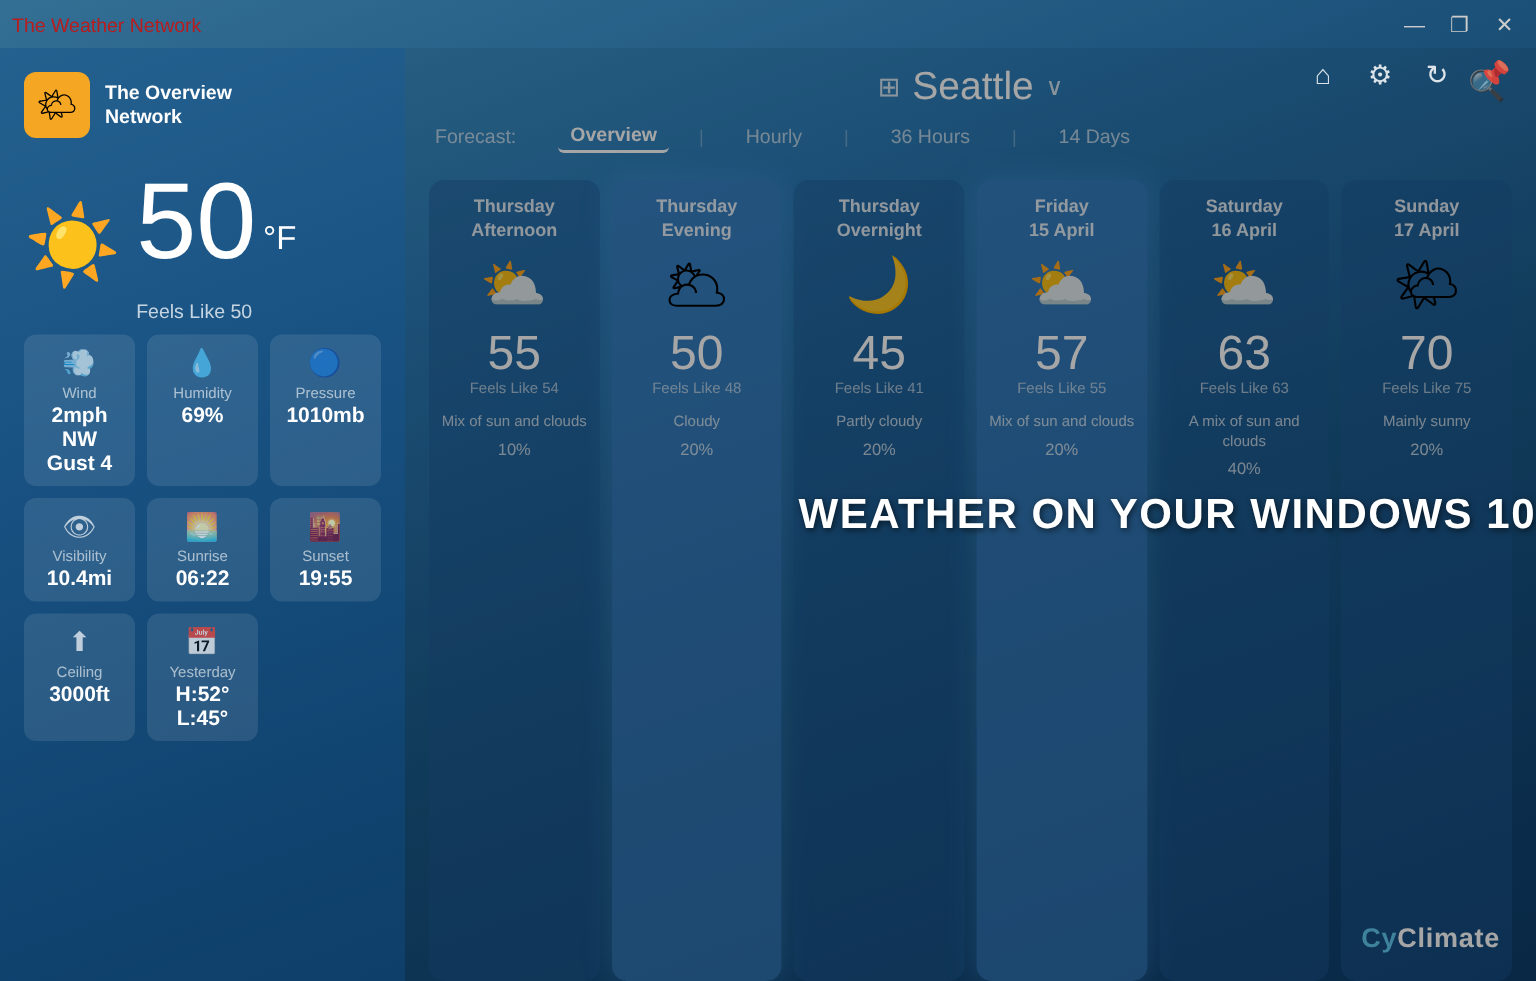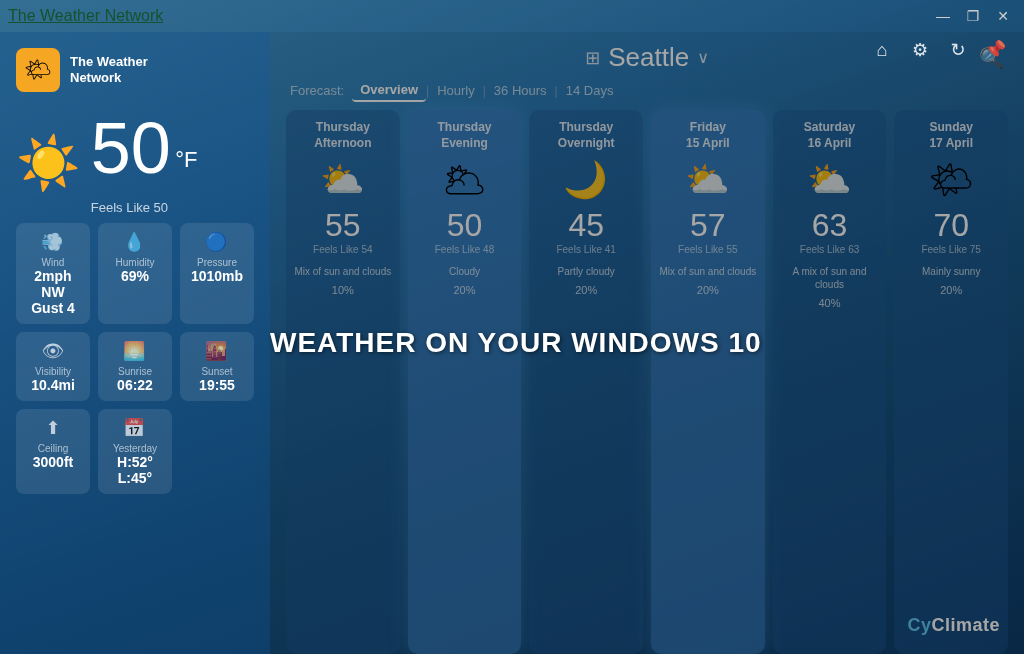--- a/index.html
+++ b/index.html
@@ -15,23 +15,22 @@
     
     .title-bar {
       height: 32px;
       background: rgba(0,0,0,0.3);
       display: flex;
       align-items: center;
       justify-content: space-between;
       padding: 0 8px;
     }
     .title-bar-title {
-      color: #14532d;
-      font-size: 16px;
-      text-decoration: underline;
+      color: #b91c1c;
+      font-size: 13px;
     }
     .title-bar-controls {
       display: flex;
       gap: 4px;
     }
     .title-bar-btn {
       width: 26px;
       height: 20px;
       background: transparent;
       border: none;
@@ -174,22 +173,22 @@
       color: rgba(255,255,255,0.85);
       font-size: 20px;
       cursor: pointer;
     }
 
     
     .forecast-tabs {
       display: flex;
       align-items: center;
       padding: 0 20px;
-      gap: 0;
-      margin-bottom: 8px;
+      gap: 20px;
+      margin-bottom: 18px;
     }
     .forecast-label {
       color: rgba(255,255,255,0.65);
       font-size: 13px;
       margin-right: 8px;
     }
     .tab-btn {
       background: transparent;
       border: none;
       color: rgba(255,255,255,0.65);
@@ -273,21 +272,21 @@
     }
 
     
     .overlay {
       position: absolute;
       top: 0; left: 0; right: 0; bottom: 0;
       background: rgba(0,0,0,0.35);
       display: flex;
       flex-direction: column;
       justify-content: center;
-      align-items: flex-start;
+      align-items: flex-end;
       z-index: 10;
       pointer-events: none;
     }
     .overlay-line1 {
       color: white;
       font-size: 28px;
       font-weight: 700;
       text-align: center;
       text-transform: uppercase;
       letter-spacing: 1px;
@@ -330,21 +329,21 @@
     <button class="title-bar-btn close">✕</button>
   </div>
 </div>
 
 <div class="app-body">
 
   <div class="sidebar">
     <div class="logo-area">
       <div class="logo-icon">🌤</div>
       <div class="logo-text">
-        <span>The Weather</span><br>
+        <span>The Overview</span><br>
         <span>Network</span>
       </div>
     </div>
 
     <div class="current-weather">
       <div class="weather-sun-icon">☀️</div>
       <div class="temp-display">
         <div>
           <span class="temp-value">50</span>
           <span class="temp-unit">°F</span>

